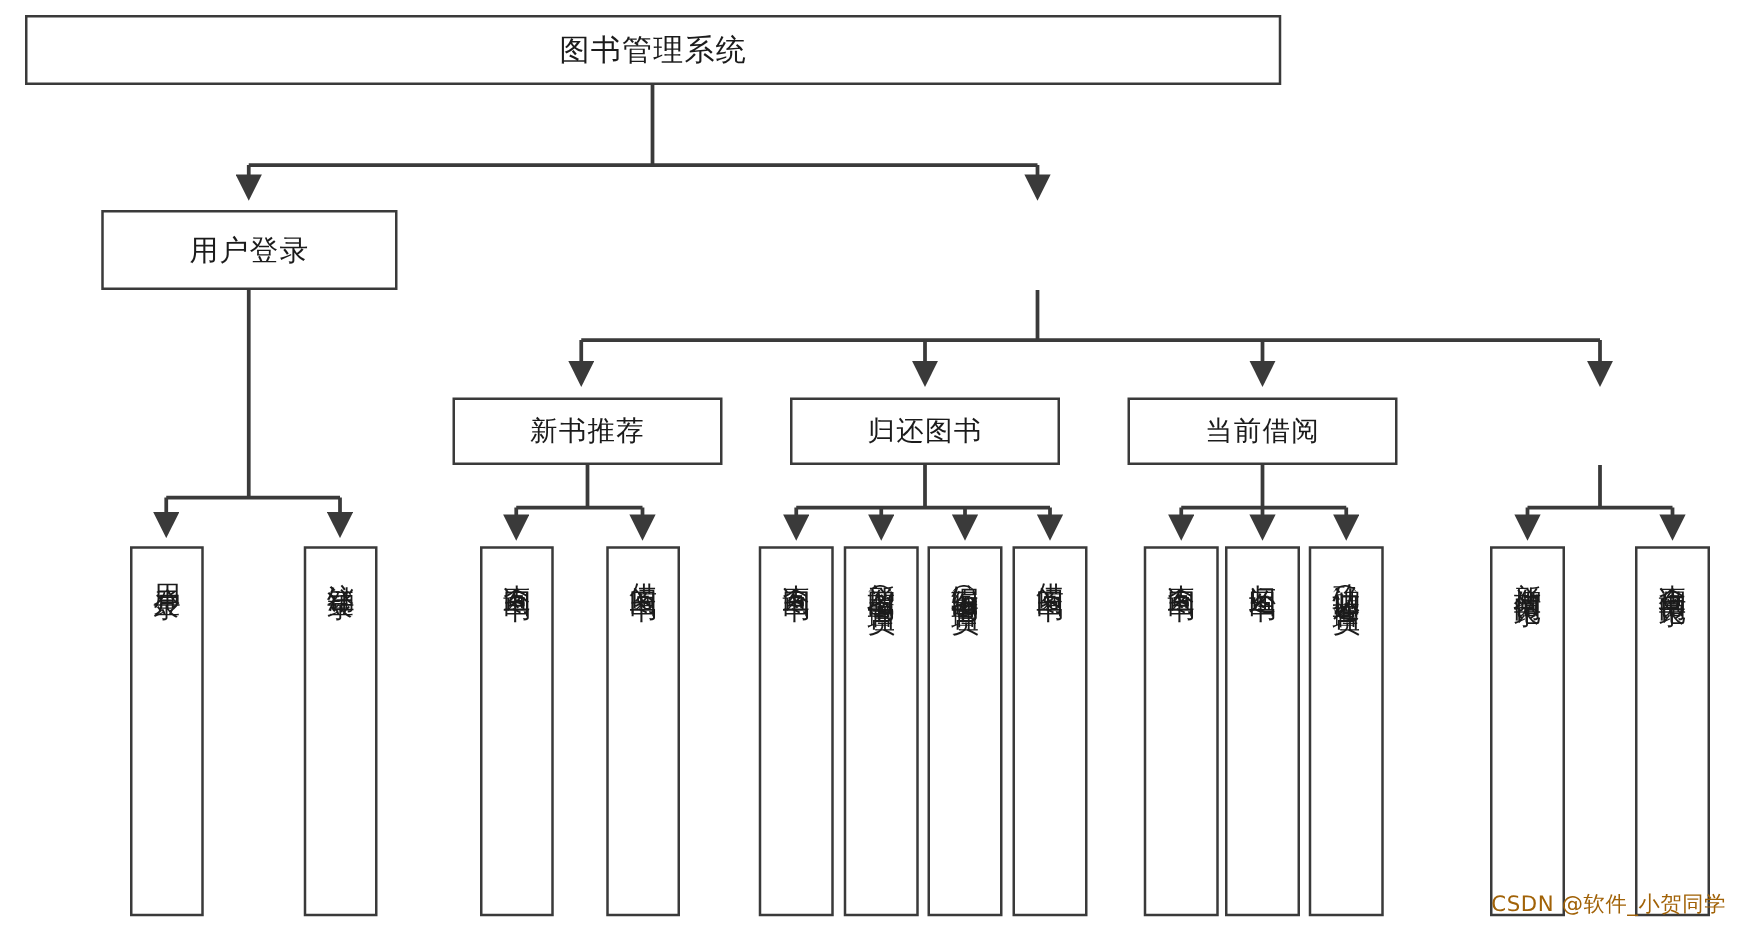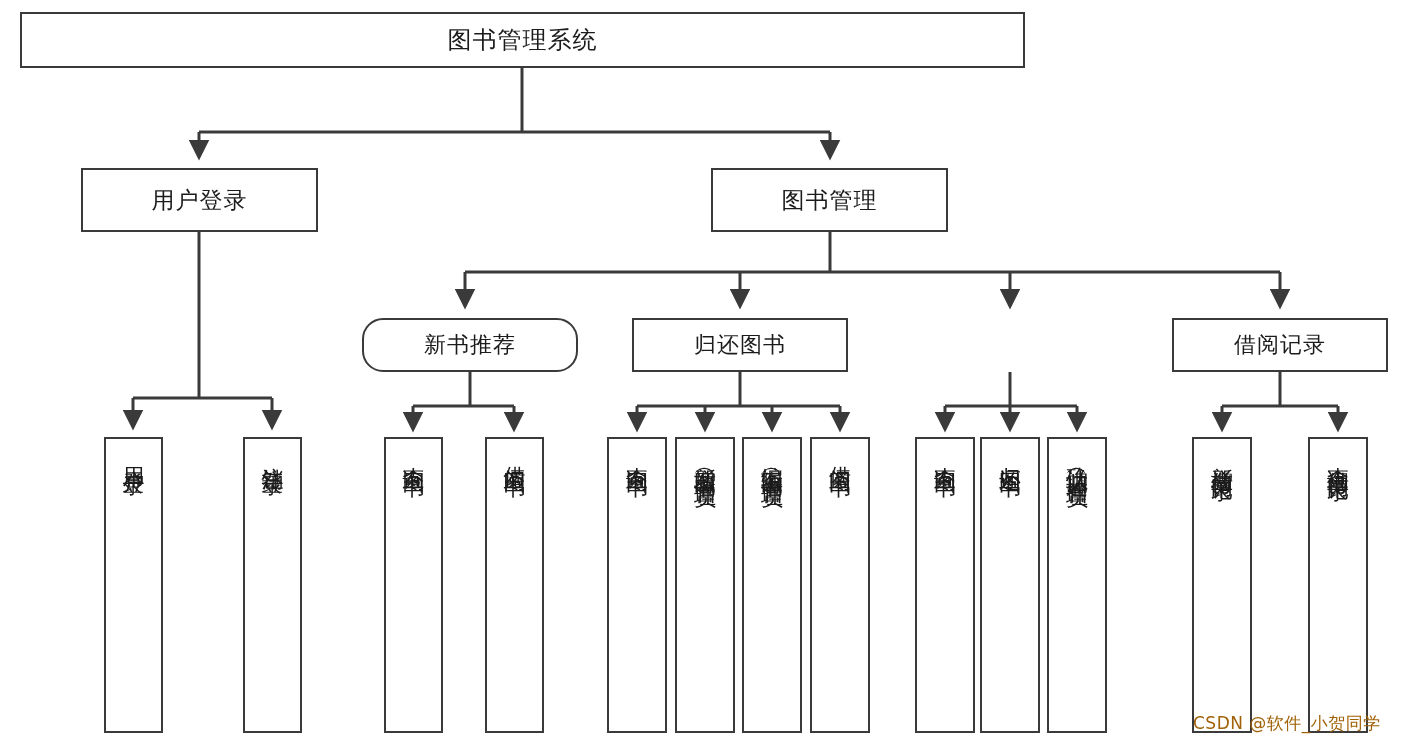--- a/index.html
+++ b/index.html
@@ -121,32 +121,29 @@
     </g>
   </svg>
 
   <div class="node root" style="left:20px;top:12px;width:1005px;height:56px;">
     <span class="htext">图书管理系统</span>
   </div>
 
   <div class="node lvl2" style="left:81px;top:168px;width:237px;height:64px;">
     <span class="htext">用户登录</span>
   </div>
-  <div class="node lvl2" style="left:711px;top:168px;width:237px;height:64px;">
-    <span class="htext">图书管理</span>
-  </div>
 
-  <div class="node lvl3" style="left:362px;top:318px;width:216px;height:54px;border-radius:21px;">
+  <div class="node lvl3" style="left:362px;top:318px;width:216px;height:54px;">
     <span class="htext">新书推荐</span>
   </div>
   <div class="node lvl3" style="left:632px;top:318px;width:216px;height:54px;">
     <span class="htext">归还图书</span>
   </div>
-  <div class="node lvl3" style="left:1172px;top:318px;width:216px;height:54px;">
-    <span class="htext">借阅记录</span>
+  <div class="node lvl3" style="left:902px;top:318px;width:216px;height:54px;">
+    <span class="htext">当前借阅</span>
   </div>
 
   <div class="node leaf" style="left:104px;top:437px;width:59px;height:296px;">
     <span class="vtext">用户登录</span>
   </div>
   <div class="node leaf" style="left:243px;top:437px;width:59px;height:296px;">
     <span class="vtext">注销登录</span>
   </div>
 
   <div class="node leaf" style="left:384px;top:437px;width:59px;height:296px;">

